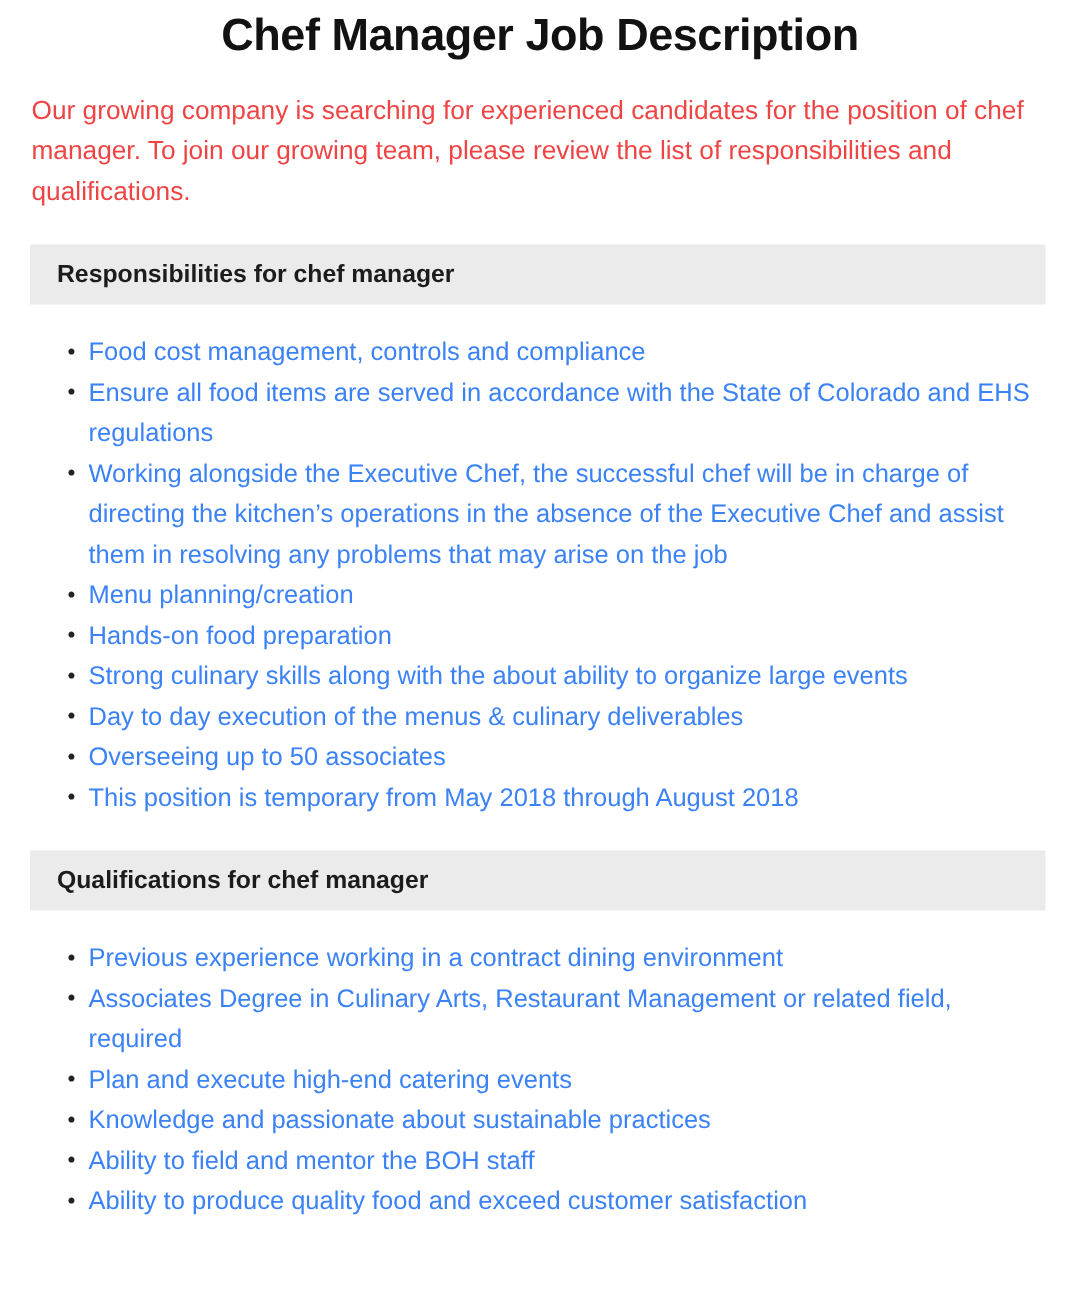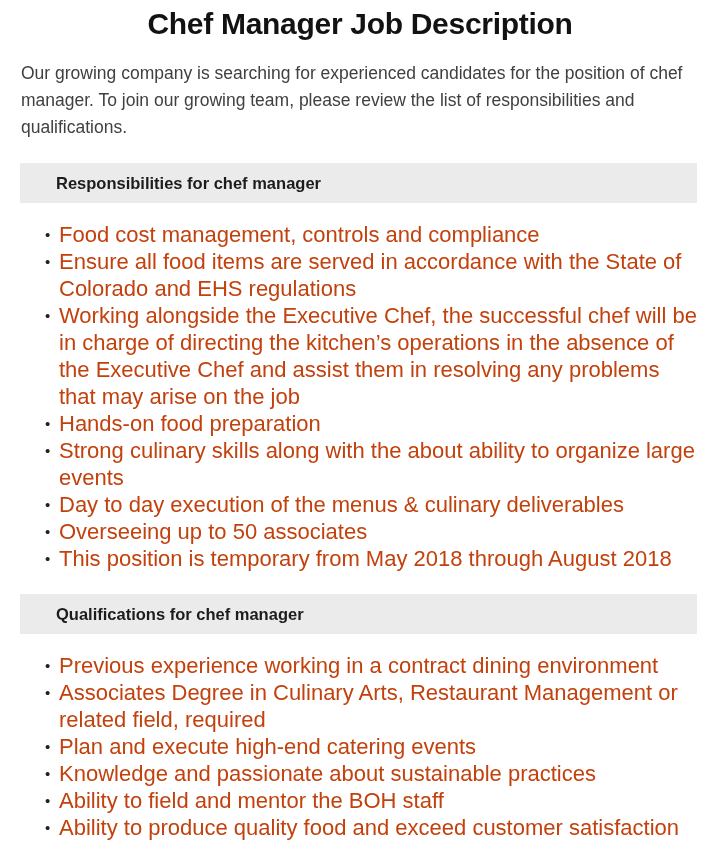--- a/index.html
+++ b/index.html
@@ -27,50 +27,50 @@
     line-height: 40px;
     font-weight: bold;
     letter-spacing: -0.3px;
     color: #121212;
   }
   .intro {
     margin: 0;
     padding: 16px 24px 0 21px;
     font-size: 17.5px;
     line-height: 27px;
-    color: #404040;
+    color: #ef4444;
   }
   .section {
     margin: 0;
   }
   .section-header {
     margin: 22px 23px 0 20px;
     background: #ebebeb;
     height: 40px;
     display: flex;
     align-items: center;
-    padding: 0 36px;
+    padding: 0 18px;
     box-sizing: border-box;
   }
   .section-header-title {
     font-size: 16.5px;
     line-height: 20px;
     font-weight: bold;
     color: #1c1c1c;
   }
   ul.bullet-list {
     margin: 0;
     padding: 18px 20px 0 45px;
     list-style: none;
   }
   ul.bullet-list li {
     position: relative;
-    font-size: 22px;
+    font-size: 17px;
     line-height: 27px;
-    color: #c2410c;
+    color: #3b82f6;
     padding-left: 14px;
     margin: 0 0 0 0;
   }
   ul.bullet-list li::before {
     content: "\2022";
     position: absolute;
     left: 0;
     top: 0;
     font-size: 15px;
     line-height: 27px;
@@ -90,20 +90,21 @@
   <p class="intro">Our growing company is searching for experienced candidates for the position of chef manager. To join our growing team, please review the list of responsibilities and qualifications.</p>
 
   <div class="section">
     <div class="section-header">
       <span class="section-header-title">Responsibilities for chef manager</span>
     </div>
     <ul class="bullet-list">
       <li>Food cost management, controls and compliance</li>
       <li>Ensure all food items are served in accordance with the State of Colorado and EHS regulations</li>
       <li>Working alongside the Executive Chef, the successful chef will be in charge of directing the kitchen’s operations in the absence of the Executive Chef and assist them in resolving any problems that may arise on the job</li>
+      <li>Menu planning/creation</li>
       <li>Hands-on food preparation</li>
       <li>Strong culinary skills along with the about ability to organize large events</li>
       <li>Day to day execution of the menus &amp; culinary deliverables</li>
       <li>Overseeing up to 50 associates</li>
       <li>This position is temporary from May 2018 through August 2018</li>
     </ul>
   </div>
 
   <div class="section">
     <div class="section-header">

